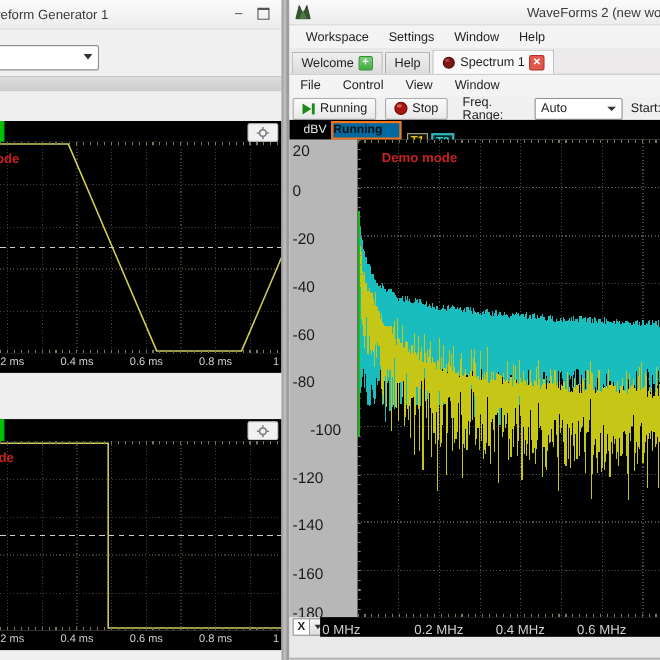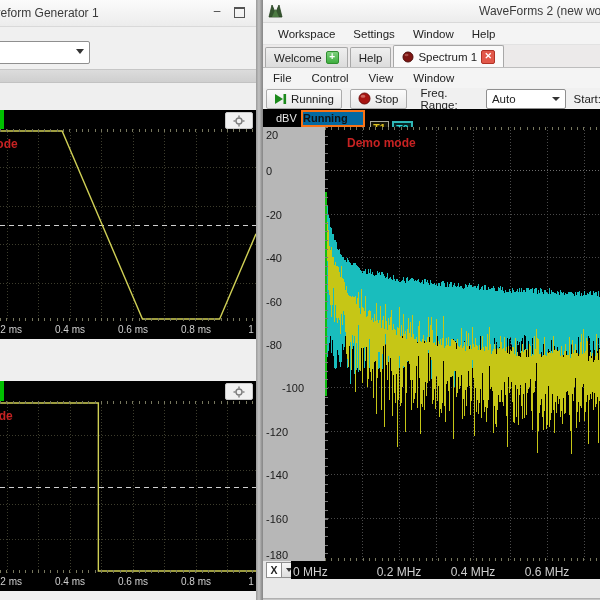--- a/index.html
+++ b/index.html
@@ -80,21 +80,21 @@
   .spec-header{height:18px;background:#000;display:flex;align-items:center;position:relative;}
   .spec-unit{color:#e8e8e8;font-size:11px;margin-left:13px;}
   .run-btn{position:absolute;left:38px;top:1px;width:60px;height:13px;background:#0369a1;
            border:2px solid #f97316;font-size:11px;font-weight:bold;color:#111;text-align:left;
            line-height:13px;}
   .t-tab{position:absolute;top:12px;height:12px;font-size:10.5px;font-weight:bold;text-align:center;line-height:12px;}
   #t1-tab{left:107px;width:17px;background:#141408;border:1px solid #a8a89a;color:#e0c31e;}
   #t2-tab{left:129px;width:17px;background:#062222;border:2px solid #2fb6b6;color:#29d6d6;}
   .spec-main{display:flex;height:434px;}
   .spec-yaxis{position:relative;width:62px;background:#b7b7b7;}
-  .spec-yaxis div{position:absolute;left:3px;font-size:11px;color:#1a1a1a;}
+  .spec-yaxis div{position:absolute;left:3px;font-size:14px;color:#1a1a1a;}
   .spec-plot{position:relative;width:276px;height:434px;background:#000;overflow:hidden;}
   .spec-plot .demo{position:absolute;left:22px;top:9px;color:#c62222;font-size:12px;font-weight:bold;}
   .ticks-v{position:absolute;top:0;bottom:0;left:0;width:3px;
            background:repeating-linear-gradient(to bottom,#777 0 1px,transparent 1px 8.7px);}
   .spec-xrow{position:relative;height:18px;background:#e6e6e6;}
   .xsel{position:absolute;left:3px;top:1px;display:flex;}
   .xsel .xbox{width:14px;height:14px;background:#fff;border:1px solid #8f8f8f;font-size:10.5px;
               font-weight:bold;color:#222;text-align:center;line-height:14px;}
   .xsel .xarr{width:13px;height:14px;background:linear-gradient(#f6f6f6,#dedede);border:1px solid #8f8f8f;
               border-left:none;display:flex;align-items:center;justify-content:center;}

